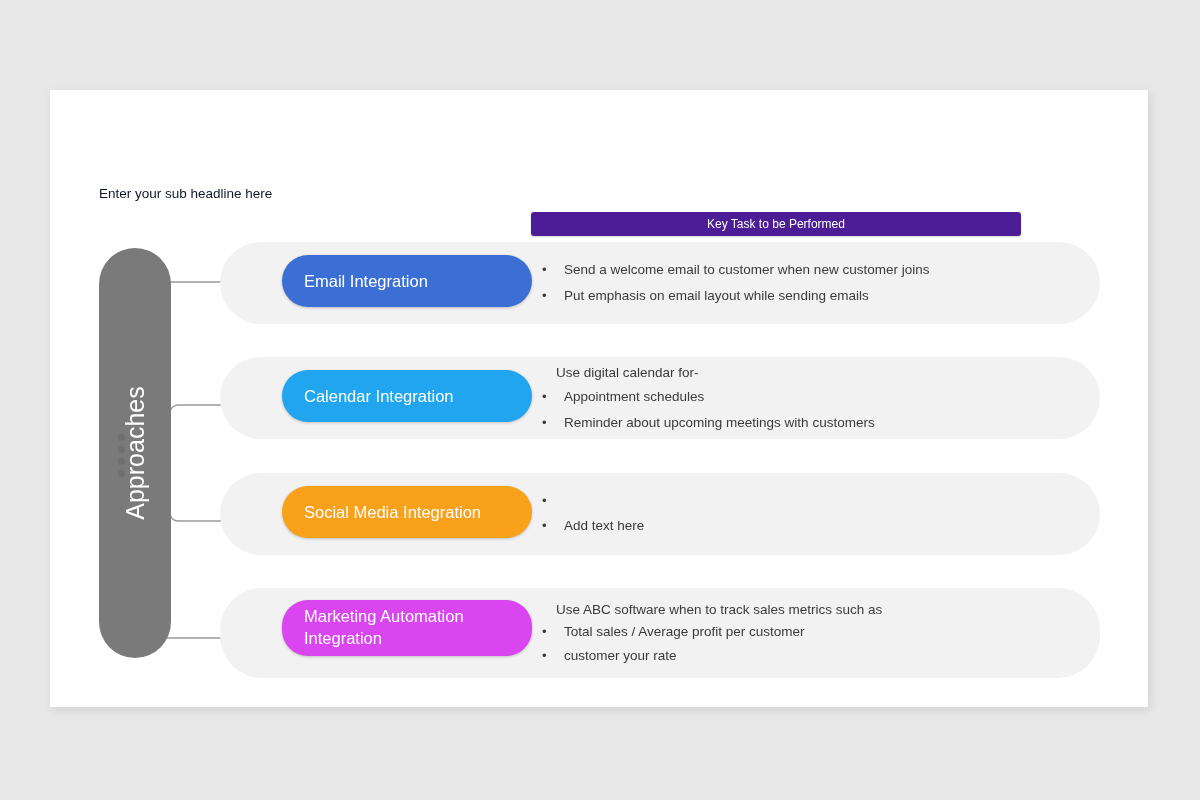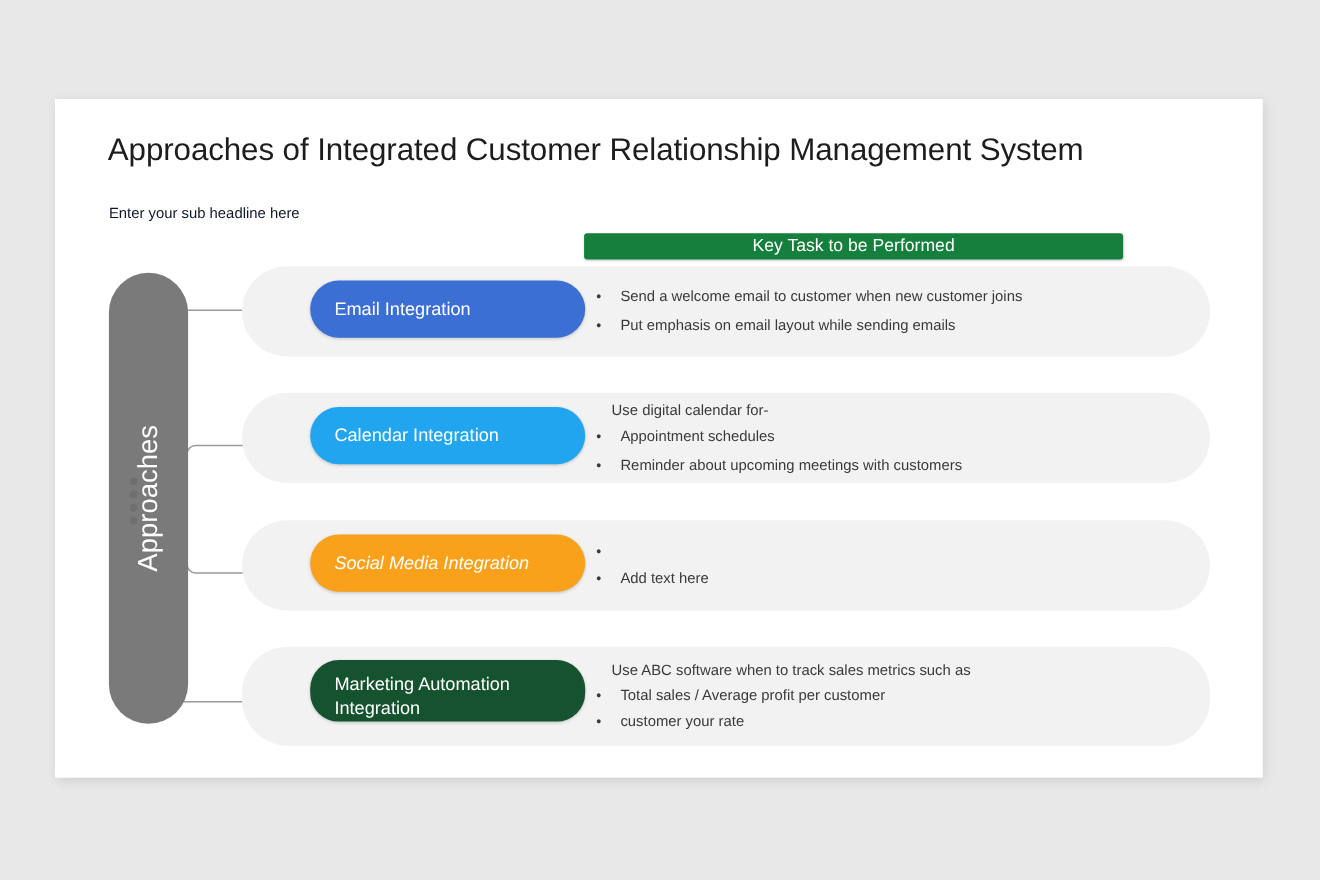--- a/index.html
+++ b/index.html
@@ -47,24 +47,24 @@
     margin-top: 24px;
   }
 
   
   .banner {
     position: absolute;
     left: 481px;
     top: 122px;
     width: 490px;
     height: 24px;
-    background: #15803d;
+    background: #4c1d95;
     border-radius: 3px;
     color: #ffffff;
-    font-size: 16px;
+    font-size: 12px;
     display: flex;
     align-items: center;
     justify-content: center;
     box-shadow: 0 1px 2px rgba(0,0,0,0.18);
   }
 
   
   .approaches-pill {
     position: absolute;
     left: 49px;
@@ -129,22 +129,22 @@
     color: #ffffff;
     font-size: 16.5px;
     box-shadow: 0 1px 3px rgba(0,0,0,0.20);
     width: 250px;
   }
   .row-1 .tag, .row-2 .tag, .row-3 .tag { top: 13px; height: 52px; }
   .row-4 .tag { top: 12px; height: 56px; line-height: 1.32; }
 
   .tag-blue   { background: #3b6fd4; }
   .tag-cyan   { background: #21a5ee; }
-  .tag-amber  { background: #f9a11b; font-style: italic; }
-  .tag-orange { background: #14532d; align-items: flex-end; }
+  .tag-amber  { background: #f9a11b; }
+  .tag-orange { background: #d946ef; }
 
   .content {
     position: absolute;
     left: 322px;
     right: 24px;
     top: 0;
     height: 100%;
     display: flex;
     flex-direction: column;
     justify-content: center;
@@ -170,21 +170,20 @@
     font-size: 13px;
     line-height: 1.25;
   }
   .bullet .txt { line-height: 1.25; }
 </style>
 </head>
 <body>
 
 <div class="slide">
 
-  <div class="title">Approaches of Integrated Customer Relationship Management System</div>
   <div class="subtitle">Enter your sub headline here</div>
 
   <div class="banner">
     <span>Key Task to be Performed</span>
   </div>
 
   <svg class="connectors" viewBox="0 0 1098 617" xmlns="http://www.w3.org/2000/svg" fill="none">
     <path d="M75 348 H96 a8 8 0 0 0 8 -8 V200 a8 8 0 0 1 8 -8 H172" stroke="#9a9a9a" stroke-width="1.4"></path>
     <path d="M75 360 H112 a8 8 0 0 0 8 -8 V323 a8 8 0 0 1 8 -8 H172" stroke="#9a9a9a" stroke-width="1.4"></path>
     <path d="M75 372 H112 a8 8 0 0 1 8 8 V423 a8 8 0 0 0 8 8 H172" stroke="#9a9a9a" stroke-width="1.4"></path>

